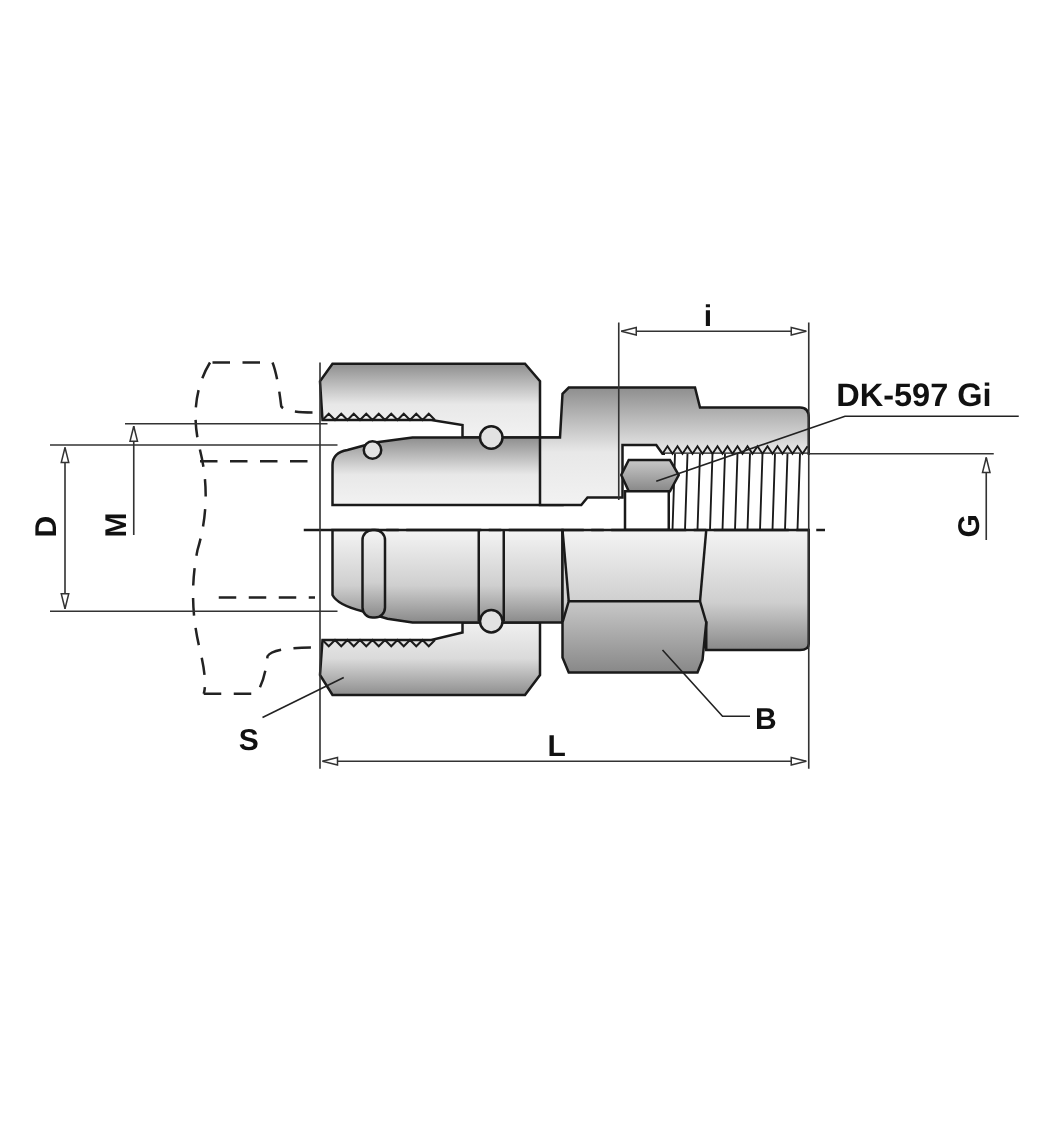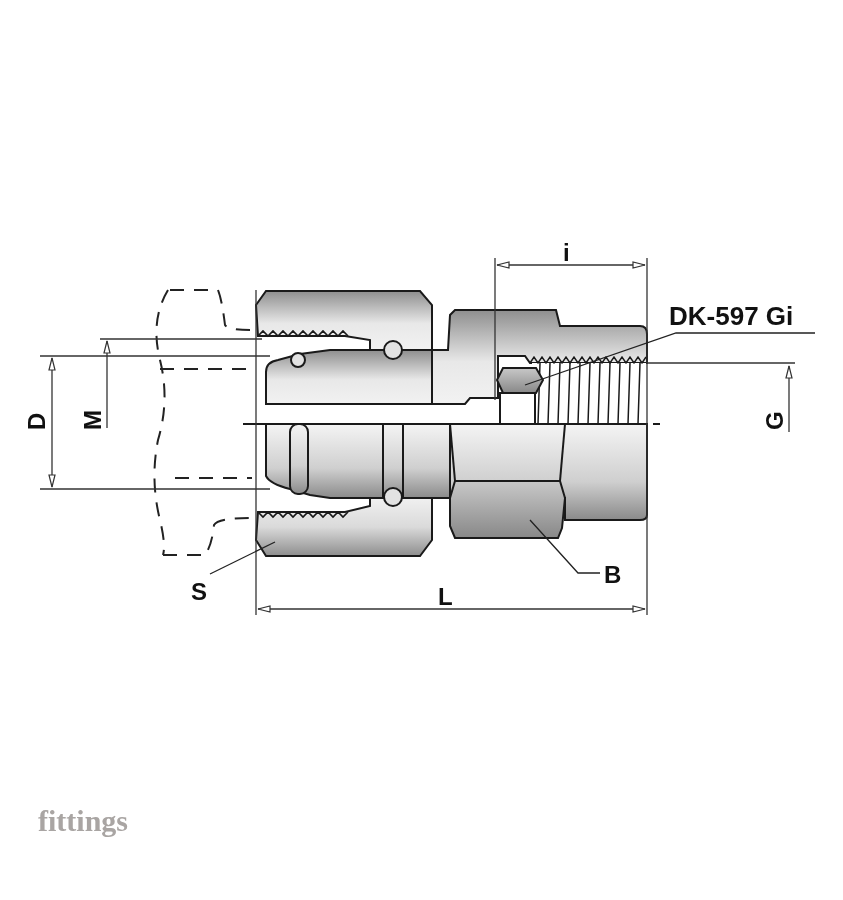--- a/index.html
+++ b/index.html
@@ -123,14 +123,13 @@
   <text class="lbl" x="563" y="261" font-size="24">i</text>
   <text class="lbl" x="438" y="605" font-size="24">L</text>
   <text class="lbl" x="191" y="600" font-size="24">S</text>
   <text class="lbl" x="604" y="583" font-size="24">B</text>
   <text class="lbl" font-size="24" transform="translate(45 430) rotate(-90)">D</text>
   <text class="lbl" font-size="24" transform="translate(101 430) rotate(-90)">M</text>
   <text class="lbl" font-size="24" transform="translate(783 430) rotate(-90)">G</text>
 </svg>
 
 <div class="logo">
-  <span class="logo-bottom">fittings</span>
 </div>
 
 </body></html>

